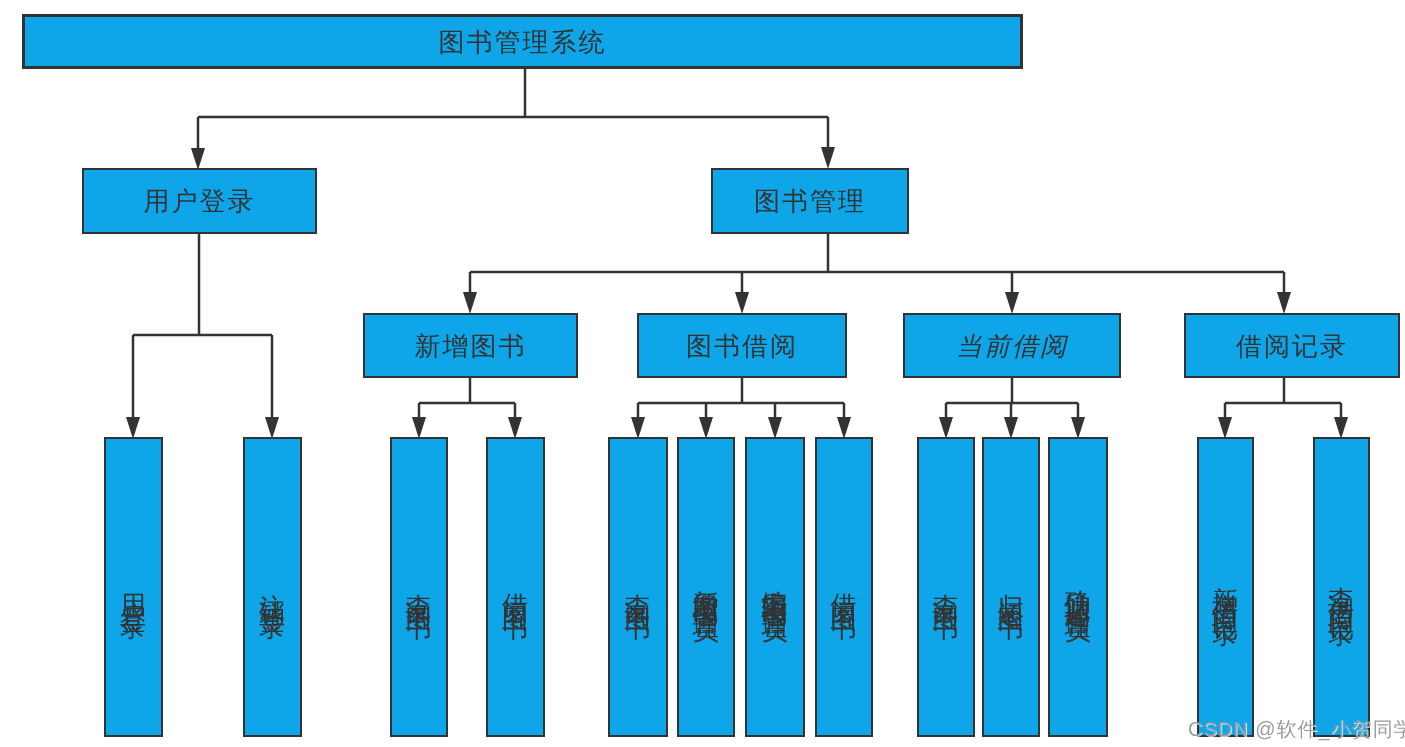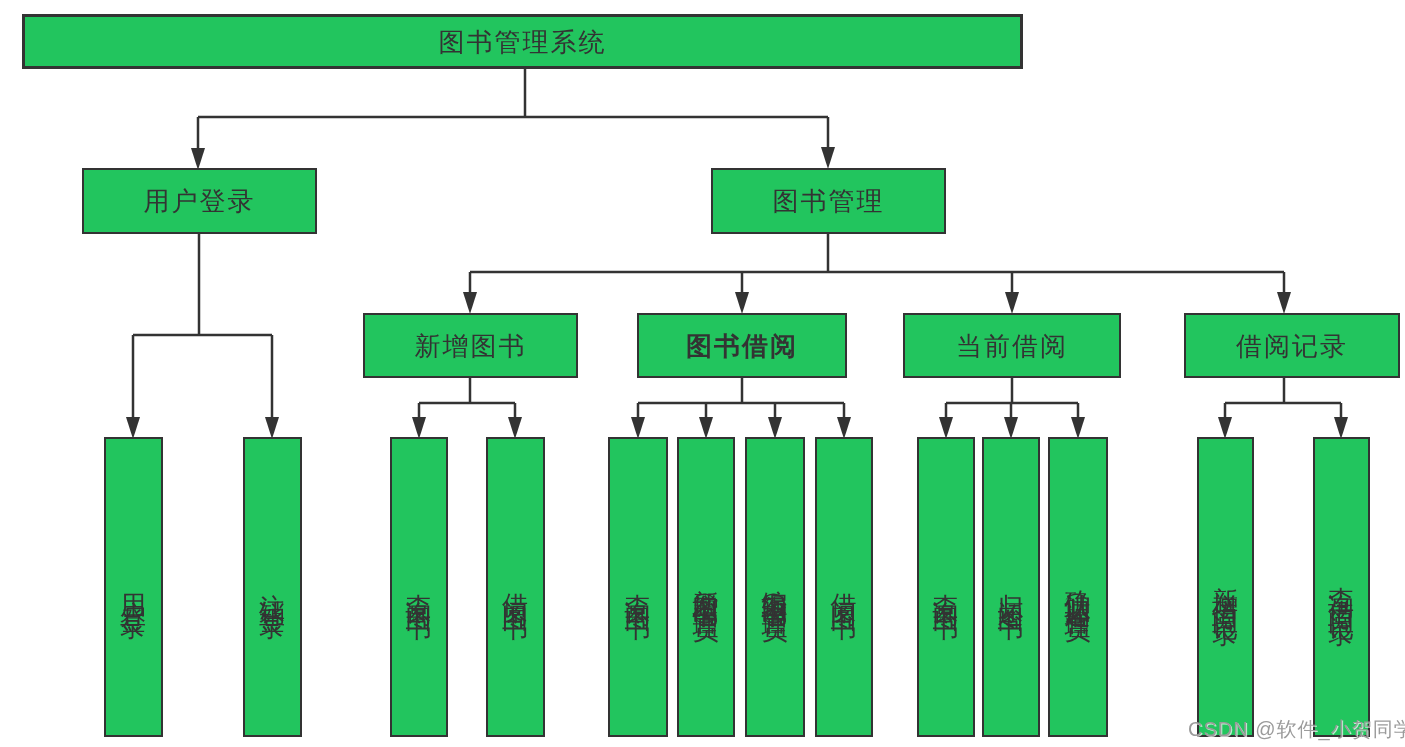--- a/index.html
+++ b/index.html
@@ -19,21 +19,21 @@
     position: absolute;
     left: 0;
     top: 0;
     width: 1405px;
     height: 747px;
   }
   .box {
     position: absolute;
     box-sizing: border-box;
     border: 2.5px solid #333333;
-    background: #22c55e;
+    background: #0ea5e9;
     display: flex;
     align-items: center;
     justify-content: center;
     color: #333333;
     font-size: 26px;
     letter-spacing: 2px;
     line-height: 1;
     white-space: nowrap;
   }
   .box.root { border-width: 3px; }
@@ -128,31 +128,31 @@
     </g>
   </svg>
 
   <div class="box root" style="left:22px; top:14px; width:1001px; height:55px;">
     <span>图书管理系统</span>
   </div>
 
   <div class="box" style="left:82px; top:168px; width:235px; height:66px;">
     <span>用户登录</span>
   </div>
-  <div class="box" style="left:711px; top:168px; width:235px; height:66px;">
+  <div class="box" style="left:711px; top:168px; width:198px; height:66px;">
     <span>图书管理</span>
   </div>
 
   <div class="box" style="left:363px; top:313px; width:215px; height:65px;">
     <span>新增图书</span>
   </div>
-  <div class="box" style="left:637px; top:313px; width:210px; height:65px;font-weight:bold;">
+  <div class="box" style="left:637px; top:313px; width:210px; height:65px;">
     <span>图书借阅</span>
   </div>
-  <div class="box" style="left:903px; top:313px; width:218px; height:65px;">
+  <div class="box" style="left:903px; top:313px; width:218px; height:65px;font-style:italic;">
     <span>当前借阅</span>
   </div>
   <div class="box" style="left:1176px; top:313px; width:216px; height:65px;margin-left:8px;">
     <span>借阅记录</span>
   </div>
 
   <div class="box leaf" style="left:104px; top:437px; width:59px; height:300px;">
     <span>用户登录</span>
   </div>
   <div class="box leaf" style="left:243px; top:437px; width:59px; height:300px;">

